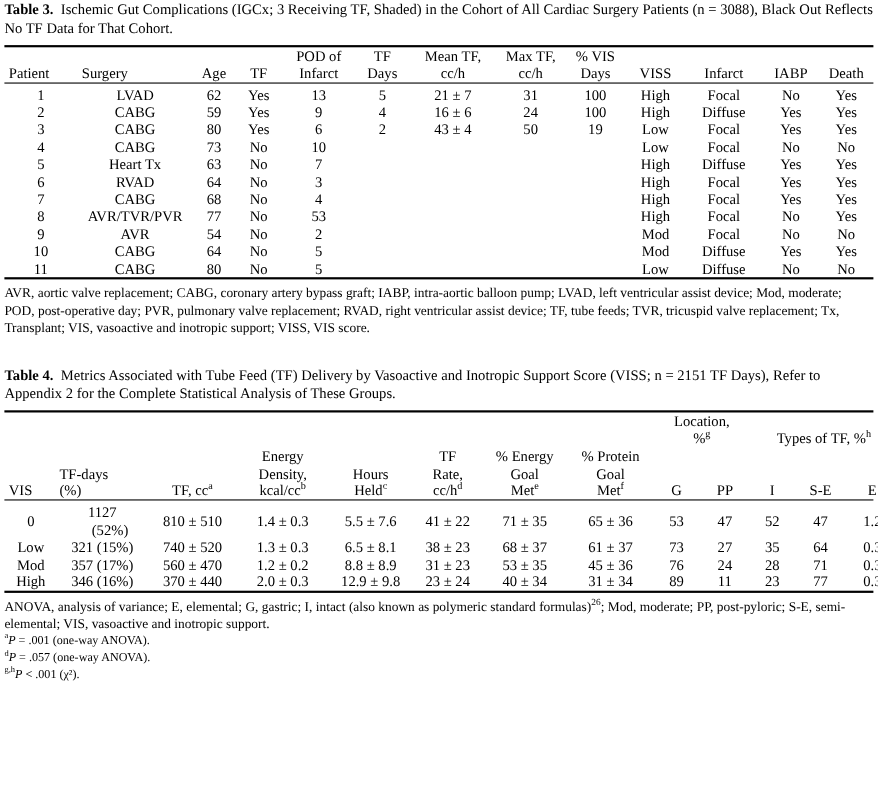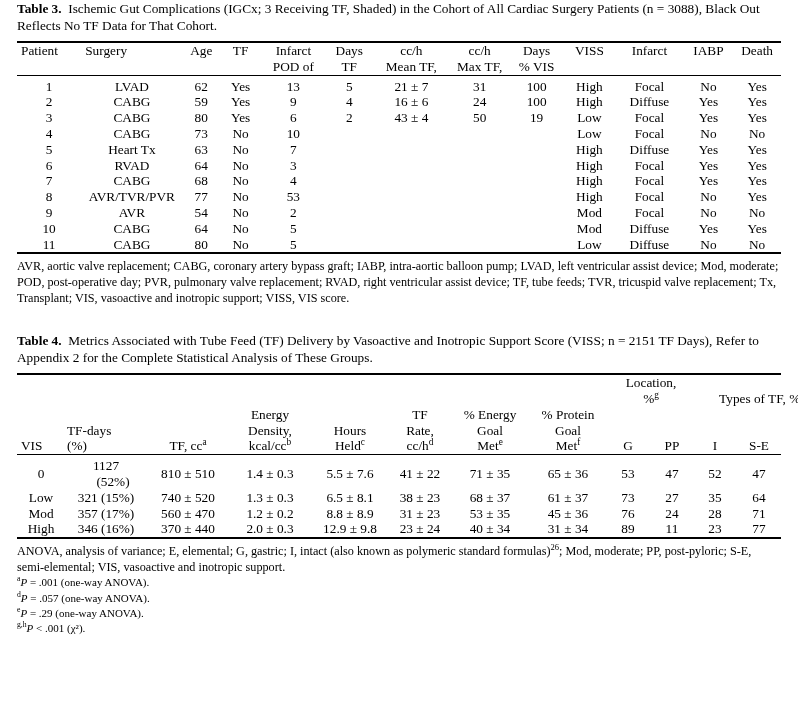--- a/index.html
+++ b/index.html
@@ -14,21 +14,21 @@
     color: #000000;
     overflow: hidden;
   }
   .page {
     width: 798px;
     height: 722px;
     position: relative;
     padding: 0;
     box-sizing: border-box;
   }
-  .tbl-block { padding: 0 17px; box-sizing: border-box; }
+  .tbl-block { padding: 0 4px; box-sizing: border-box; }
 
   .caption {
     font-size: 13.3px;
     line-height: 17px;
     text-align: left;
     margin: 0;
     padding: 0;
   }
   .caption .lbl { font-weight: bold; }
   .caption .lbl::after { content: "\00a0\00a0"; }
@@ -116,50 +116,50 @@
           <col style="width:46px">
           <col style="width:74px">
           <col style="width:58px">
         <col style="width:52px">
           <col style="width:50px">
           <col style="width:66px">
           <col style="width:48px">
           <col style="width:46px">
       </colgroup>
       <thead class="t3-head">
+        <tr>
+          <th></th>
+          <th></th>
+          <th></th>
+          <th></th>
+          <th>POD of</th>
+          <th>TF</th>
+          <th>Mean TF,</th>
+          <th>Max TF,</th>
+          <th>% VIS</th>
+          <th></th>
+          <th></th>
+          <th></th>
+          <th></th>
+        </tr>
         <tr>
           <th class="c-patient">Patient</th>
           <th class="c-surgery">Surgery</th>
           <th>Age</th>
           <th>TF</th>
           <th>Infarct</th>
           <th>Days</th>
           <th>cc/h</th>
           <th>cc/h</th>
           <th>Days</th>
           <th>VISS</th>
           <th>Infarct</th>
           <th>IABP</th>
           <th>Death</th>
         </tr>
-        <tr>
-          <th></th>
-          <th></th>
-          <th></th>
-          <th></th>
-          <th>POD of</th>
-          <th>TF</th>
-          <th>Mean TF,</th>
-          <th>Max TF,</th>
-          <th>% VIS</th>
-          <th></th>
-          <th></th>
-          <th></th>
-          <th></th>
-        </tr>
       </thead>
     </table>
 
     <div class="rule-mid"></div>
     <div class="spacer-xs"></div>
 
     <table class="data" id="t3b">
       <colgroup>
         <col style="width:62px">
           <col style="width:98px">
@@ -523,18 +523,17 @@
 
     <div class="rule-bot"></div>
 
     <p class="footnote">
       <span>ANOVA, analysis of variance; E, elemental; G, gastric; I, intact (also known as polymeric standard formulas)</span><sup>26</sup><span>; Mod, moderate; PP, post-pyloric; S-E, semi-elemental; VIS, vasoactive and inotropic support.</span>
     </p>
 
     <div class="footnote-list" id="t4-footnotes">
         <div><sup>a</sup><span class="fn-it">P</span><span> = .001 (one-way ANOVA).</span></div>
         <div><sup>d</sup><span class="fn-it">P</span><span> = .057 (one-way ANOVA).</span></div>
-        <div><sup>e</sup><span class="fn-it">P</span><span> = .29 (one-way ANOVA).</span></div>
         <div><sup>g,h</sup><span class="fn-it">P</span><span> &lt; .001 (χ²).</span></div>
       </div>
   </div>
 
 </div>
 
 </body></html>

